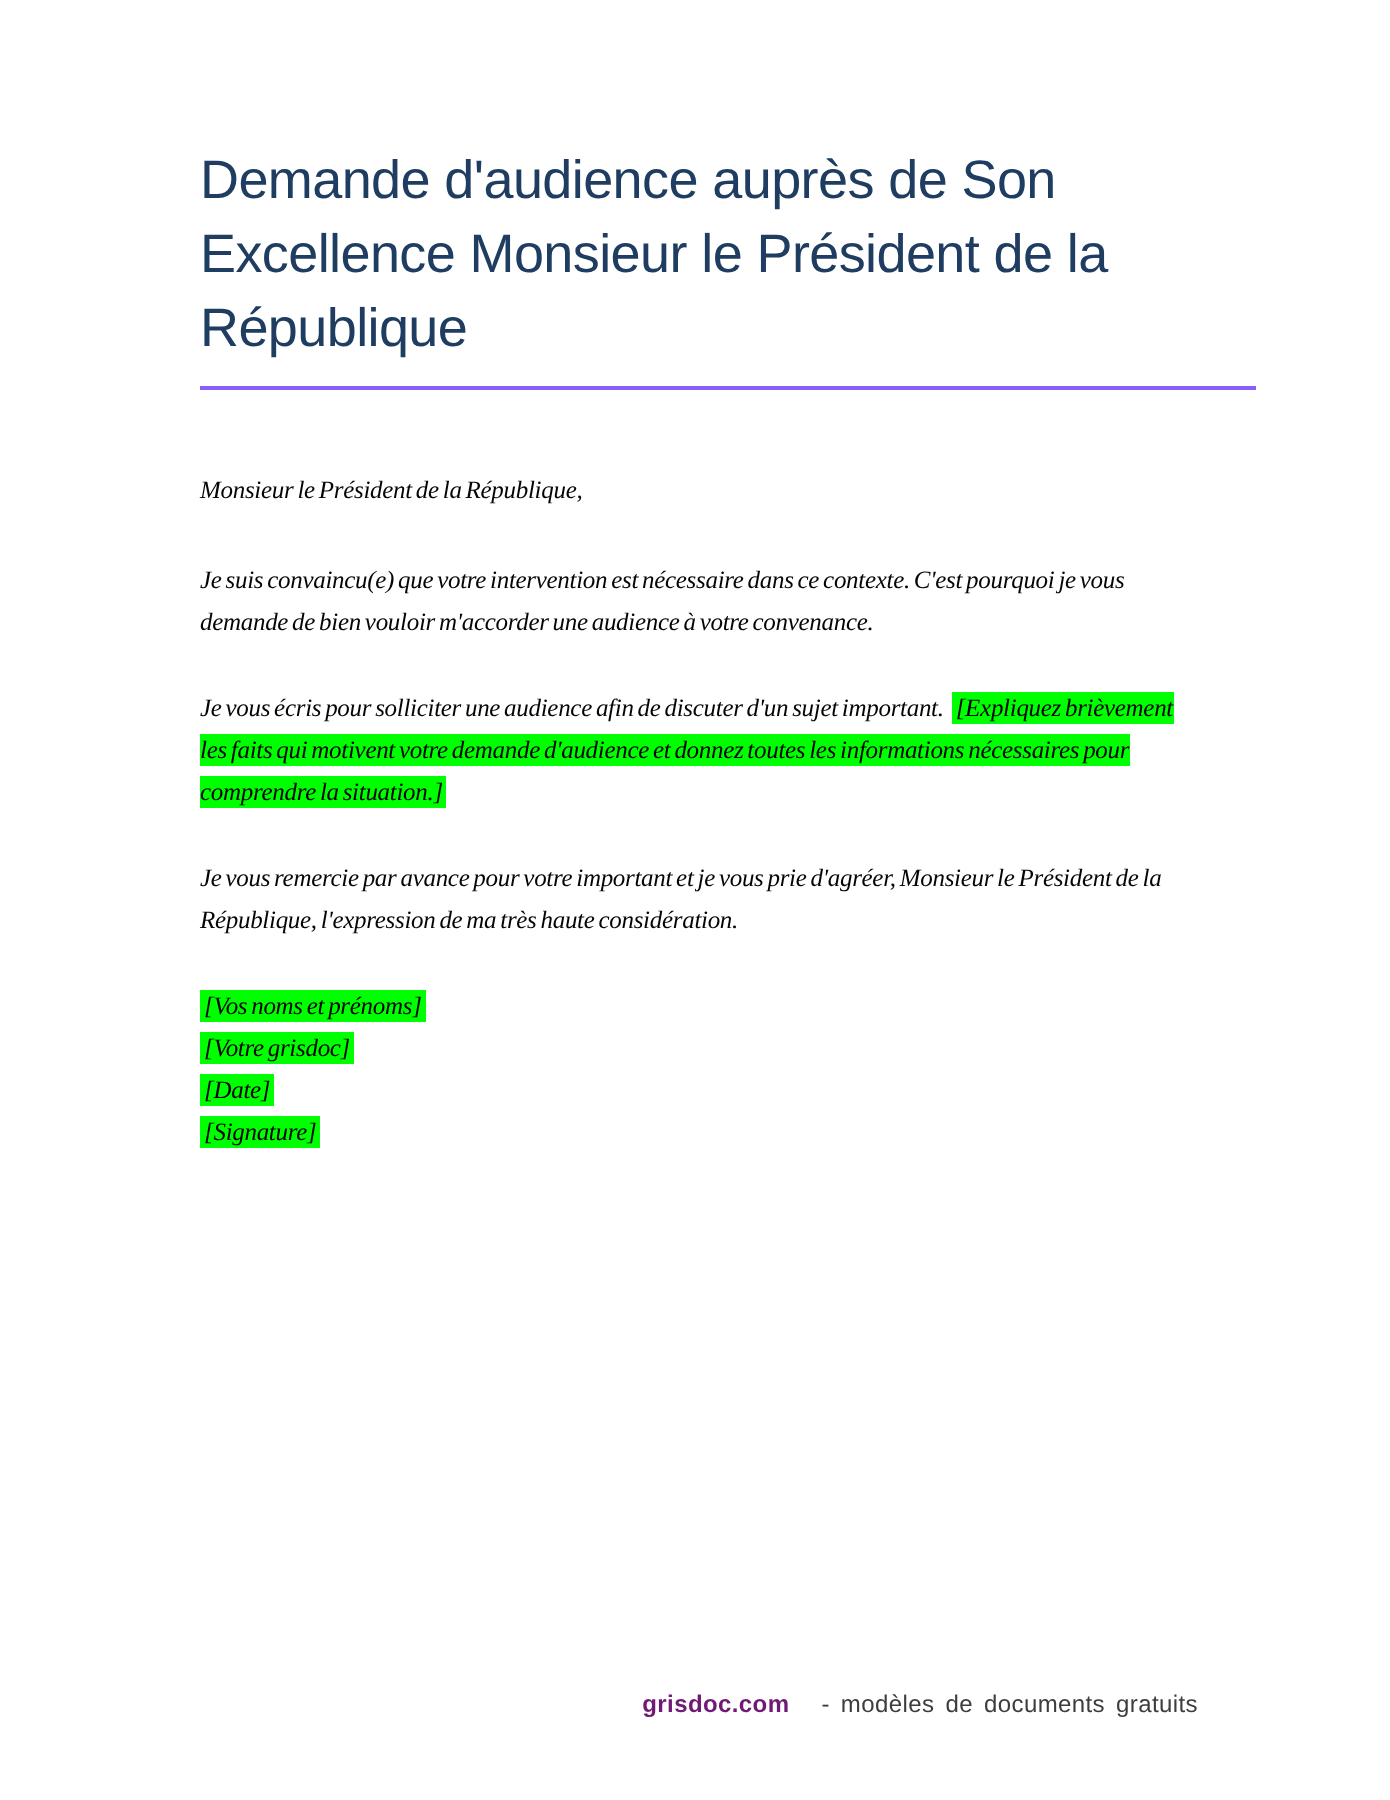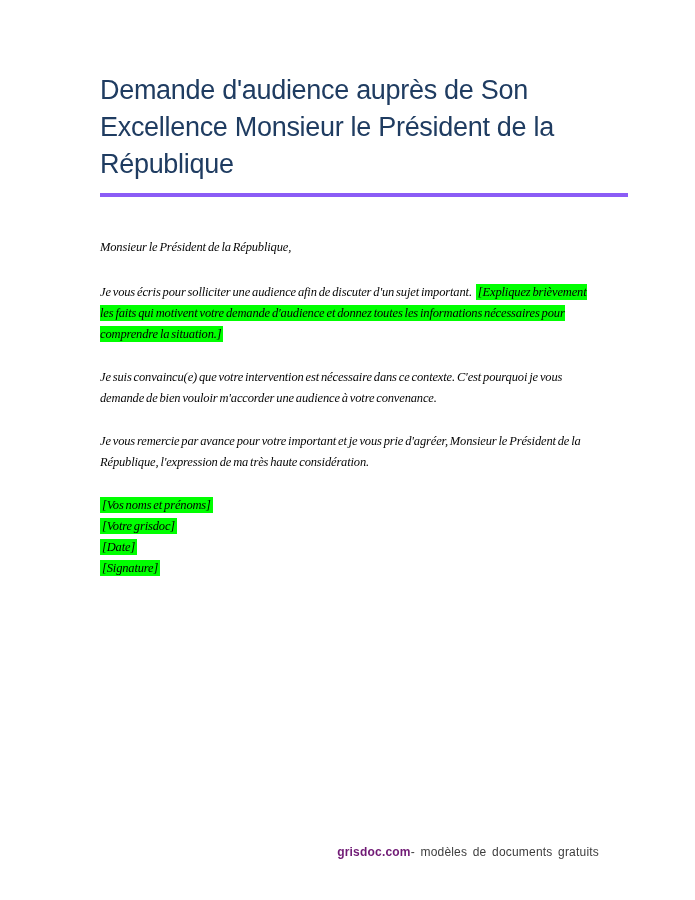--- a/index.html
+++ b/index.html
@@ -25,21 +25,21 @@
   .doc-title {
     margin: 0;
     width: 528px;
     font-family: "Liberation Sans", sans-serif;
     font-weight: 400;
     font-size: 27px;
     line-height: 37px;
     letter-spacing: -0.3px;
     color: #1f3c61;
     padding-bottom: 10px;
-    border-bottom: 4px solid #8b5cf6;
+    border-bottom: 2px solid #8b5cf6;
   }
   .body-col {
     width: 499px;
     margin-top: 40px;
     font-size: 12.5px;
     line-height: 21px;
     letter-spacing: -0.15px;
     word-spacing: -1px;
     font-style: italic;
   }
@@ -73,40 +73,40 @@
     font-size: 12px;
     letter-spacing: 0.2px;
     word-spacing: 2px;
     color: #3d3d3d;
   }
   .footer-brand {
     color: #701a75;
     font-weight: 700;
   }
   .footer-tagline {
-    margin-left: 0;
+    margin-left: 16px;
     font-weight: 400;
     color: #3d3d3d;
   }
 </style>
 </head>
 <body>
 
 <div class="page">
   <div class="content">
 
     <h1 class="doc-title">Demande d'audience auprès de Son Excellence Monsieur le Président de la République</h1>
 
     <div class="body-col">
 
       <p class="salutation">Monsieur le Président de la République,</p>
 
+      <p class="para">Je suis convaincu(e) que votre intervention est nécessaire dans ce contexte. C'est pourquoi je vous demande de bien vouloir m'accorder une audience à votre convenance.</p>
+
       <p class="para"><span>Je vous écris pour solliciter une audience afin de discuter d'un sujet important. </span><mark class="hl">[Expliquez brièvement les faits qui motivent votre demande d'audience et donnez toutes les informations nécessaires pour comprendre la situation.]</mark></p>
-
-      <p class="para">Je suis convaincu(e) que votre intervention est nécessaire dans ce contexte. C'est pourquoi je vous demande de bien vouloir m'accorder une audience à votre convenance.</p>
 
       <p class="para">Je vous remercie par avance pour votre important et je vous prie d'agréer, Monsieur le Président de la République, l'expression de ma très haute considération.</p>
 
       <div class="sig-block">
         <div class="sig-line"><mark class="hl">[Vos noms et prénoms]</mark></div>
         <div class="sig-line"><mark class="hl">[Votre grisdoc]</mark></div>
         <div class="sig-line"><mark class="hl">[Date]</mark></div>
         <div class="sig-line"><mark class="hl">[Signature]</mark></div>
       </div>
 

